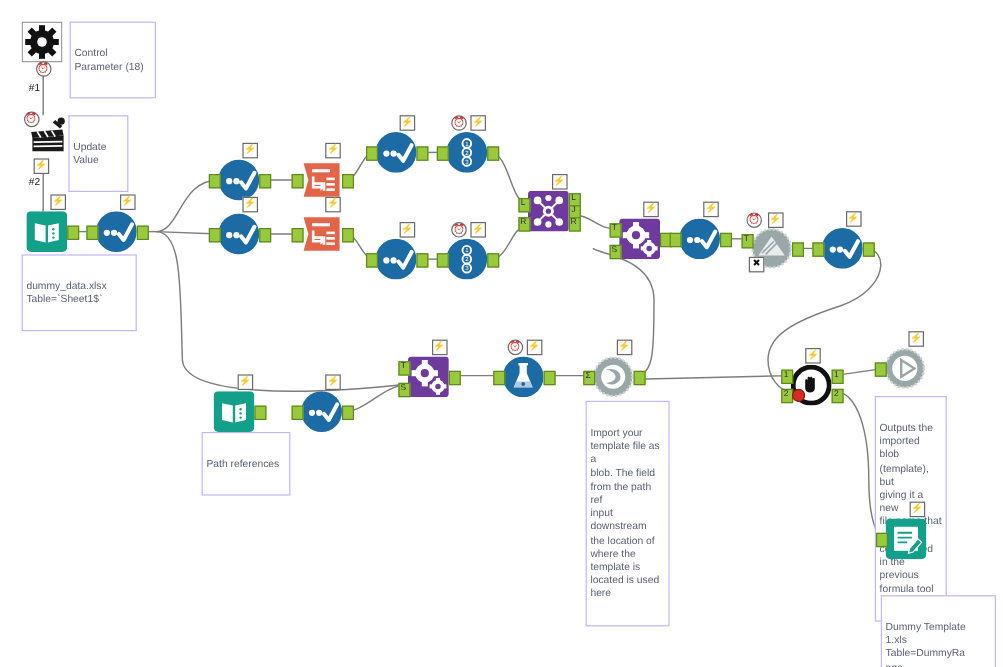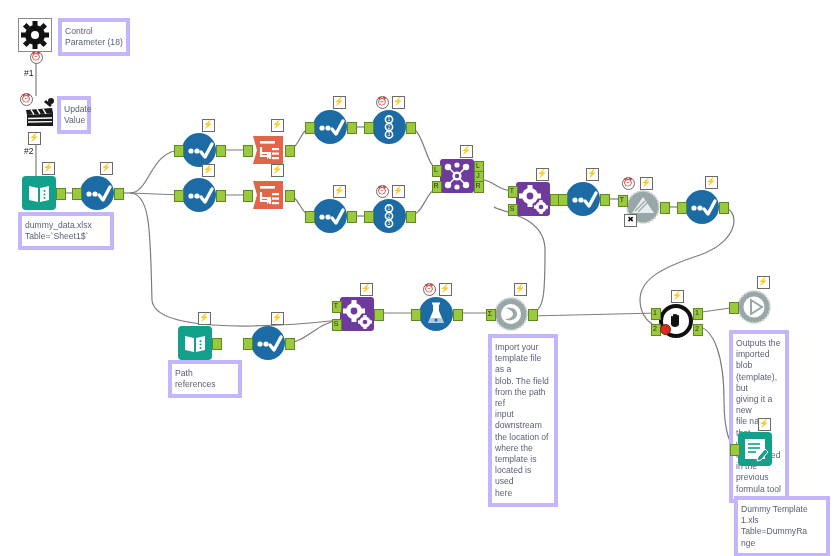--- a/index.html
+++ b/index.html
@@ -11,22 +11,22 @@
 
   .badge{position:absolute;width:11px;height:11px;border:1px solid #6a6a6a;background:#fff;
          font-size:8px;line-height:10px;text-align:center;color:#111;}
   .badge.lightning{top:-14px;left:20px;}
   .badge.clock{top:-14px;left:4px;border-radius:50%;background:#fff;}
   .badge.xmark{left:-2px;top:24px;}
 
   .port{position:absolute;width:8px;height:10px;background:#9ac93e;border:1px solid #5d8a1f;}
   .port-lbl{position:absolute;font-size:7px;color:#2b2b2b;line-height:10px;text-align:center;width:8px;}
 
-  .anno{position:absolute;border:4px solid #c4b5fd;background:#fff;color:#5a5f75;
-        font-size:8.6px;line-height:11.2px;padding:4px 3px;box-sizing:border-box;}
+  .anno{position:absolute;border:1px solid #c4b5fd;background:#fff;color:#5a5f75;
+        font-size:8.6px;line-height:11.2px;padding:20px 3px;box-sizing:border-box;}
 
   .conn-lbl{position:absolute;font-size:8.5px;color:#222;}
 
   .ico{position:absolute;left:0;top:0;width:34px;height:34px;}
 </style>
 </head>
 <body>
 
 <div id="canvas">
 
@@ -122,21 +122,21 @@
           <line x1="6" y1="22.5" x2="30" y2="22"></line>
           <line x1="6" y1="26" x2="30" y2="25.6"></line>
         </g>
         <path d="M24 4 L30 9 L28 11 L22 6 Z" fill="#1a1a1a"></path>
         <circle cx="29" cy="5" r="3" fill="#1a1a1a"></circle>
       </g>
     </svg>
     <div class="badge clock" style="left:-2px;top:-3px;">⏰</div>
     <div class="badge lightning" style="left:6px;top:36px;">⚡</div>
   </div>
-  <div class="anno" style="left:57px;top:96px;width:34px;">Update Value</div>
+  <div class="anno" style="left:57px;top:96px;width:50px;">Update Value</div>
 
   <div class="tool" style="left:22px;top:176px;">
     <svg class="ico" viewBox="0 0 34 34">
       <rect x="0" y="0" width="34" height="34" rx="4" fill="#12a08a"></rect>
       <path d="M7 10 L16 12 L16 26 L7 24 Z" fill="#fff"></path>
       <path d="M27 10 L18 12 L18 26 L27 24 Z" fill="#fff"></path>
       <g fill="#12a08a">
           <circle cx="22.5" cy="15" r="1"></circle>
           <circle cx="22.5" cy="18.5" r="1"></circle>
           <circle cx="22.5" cy="22" r="1"></circle>

